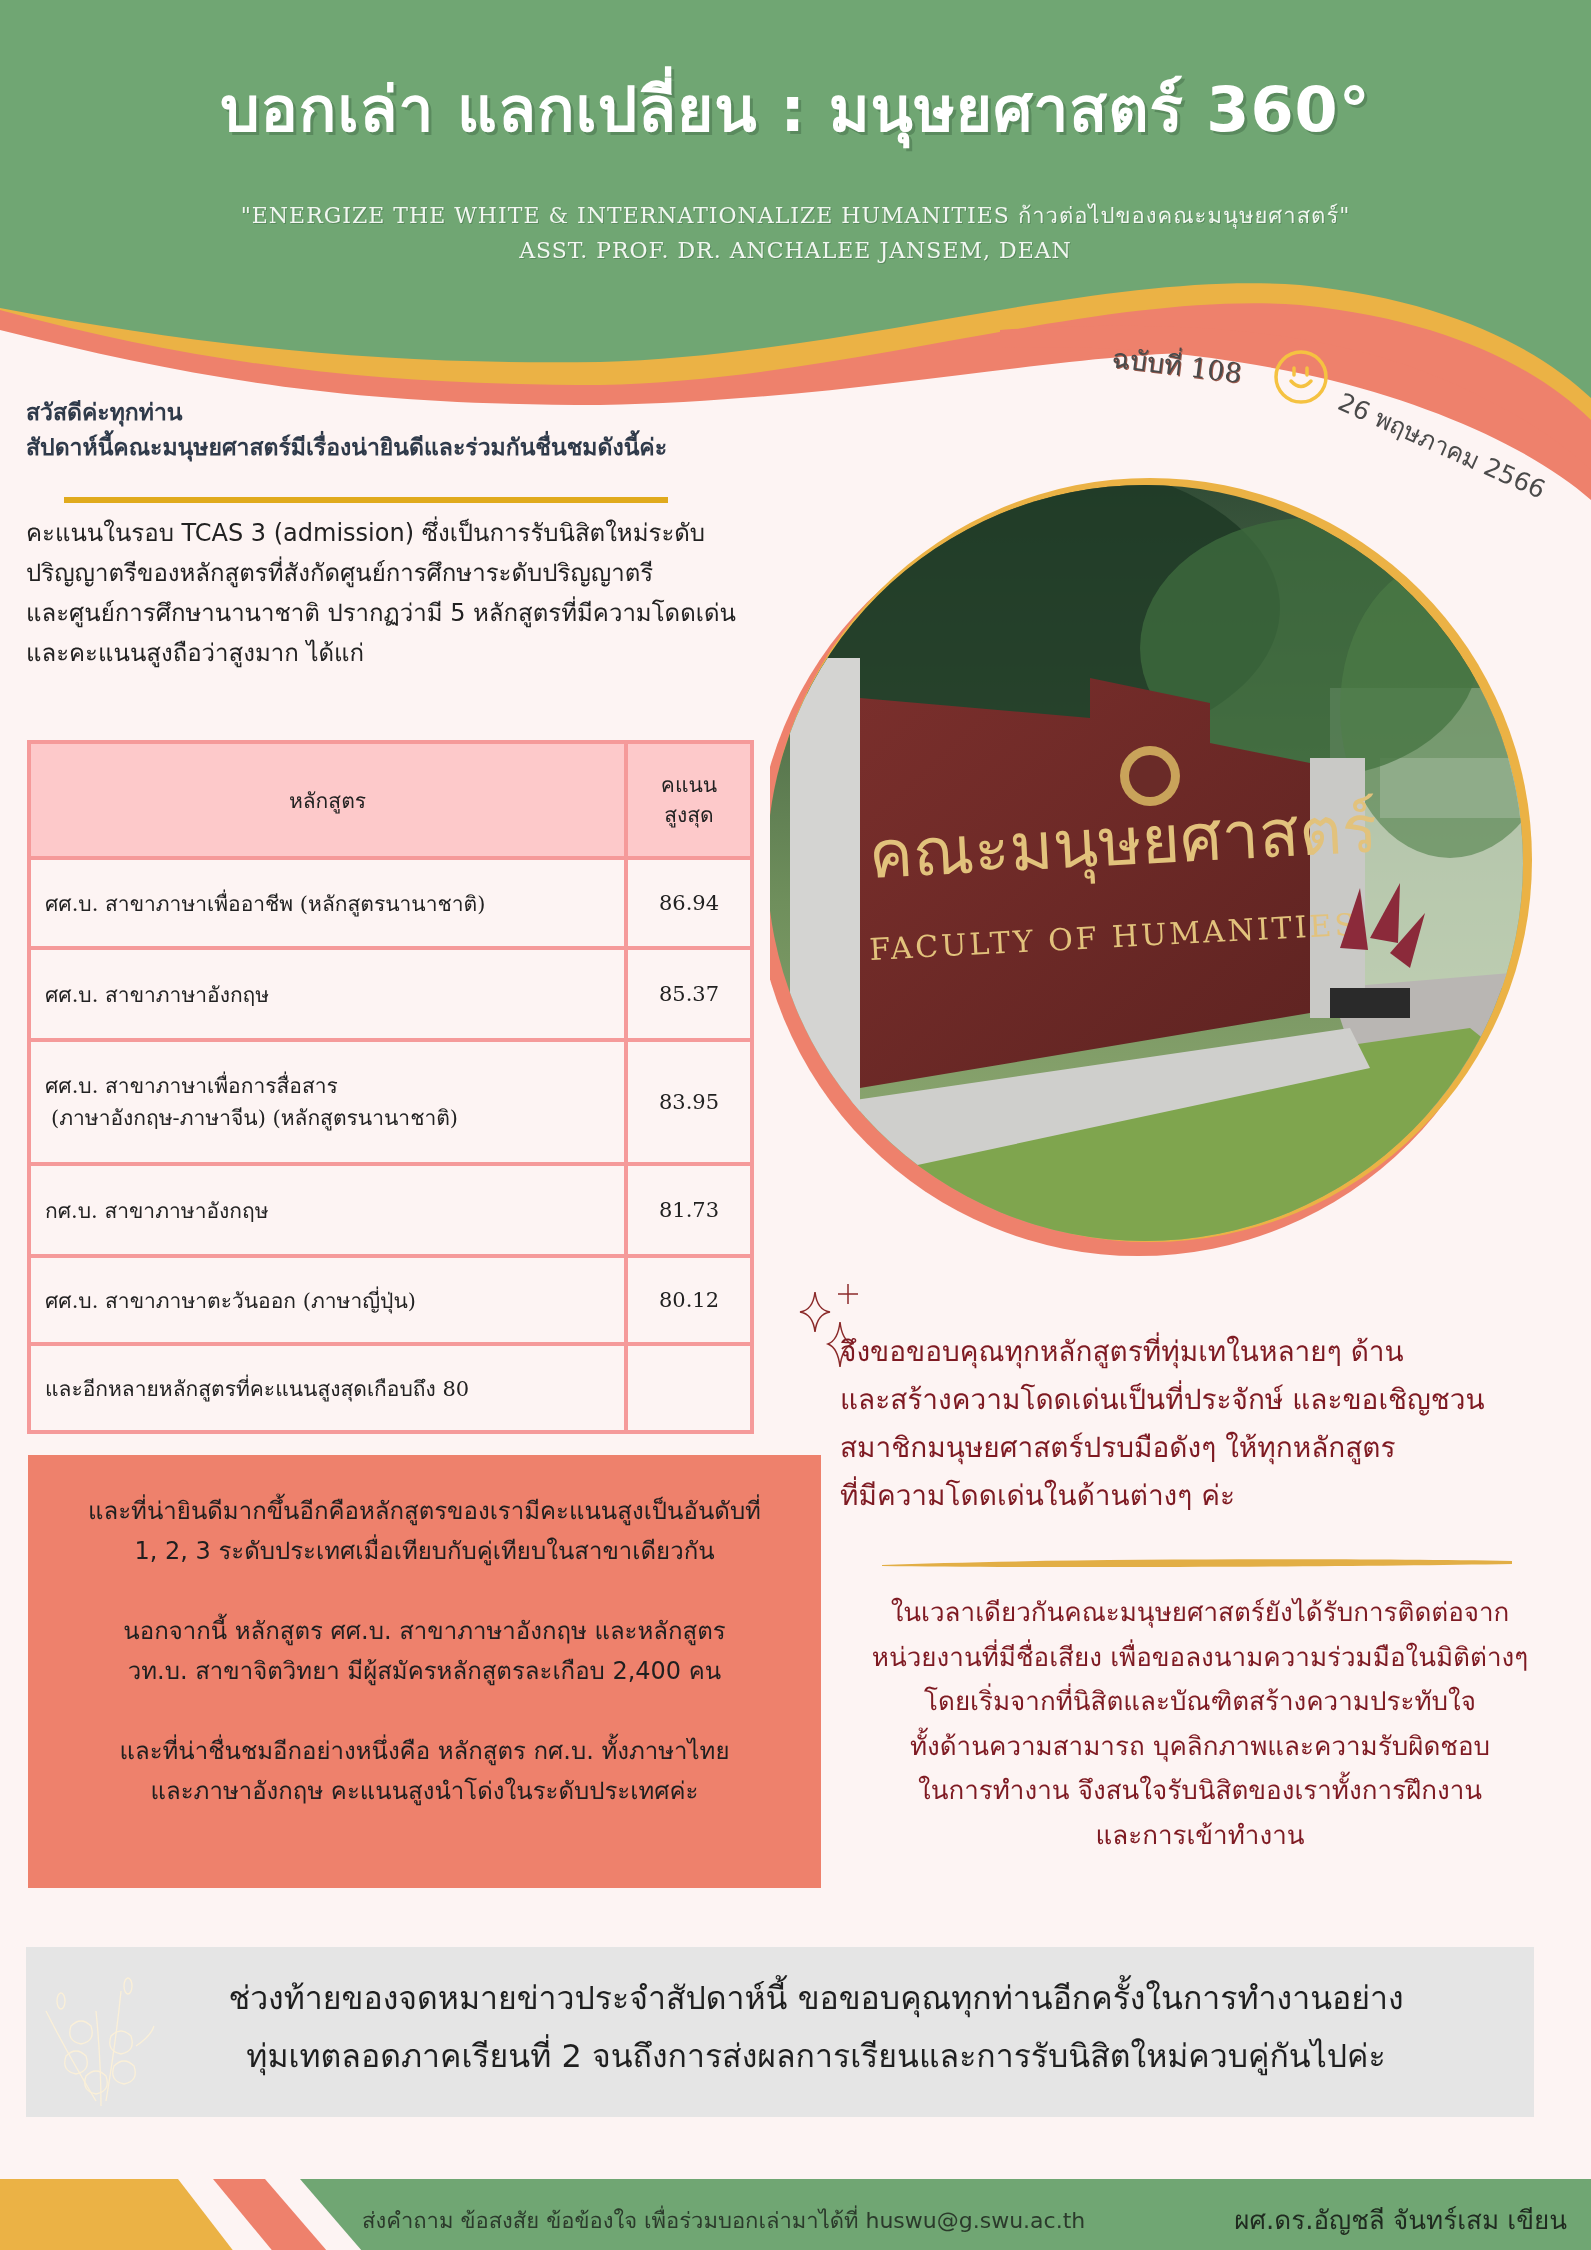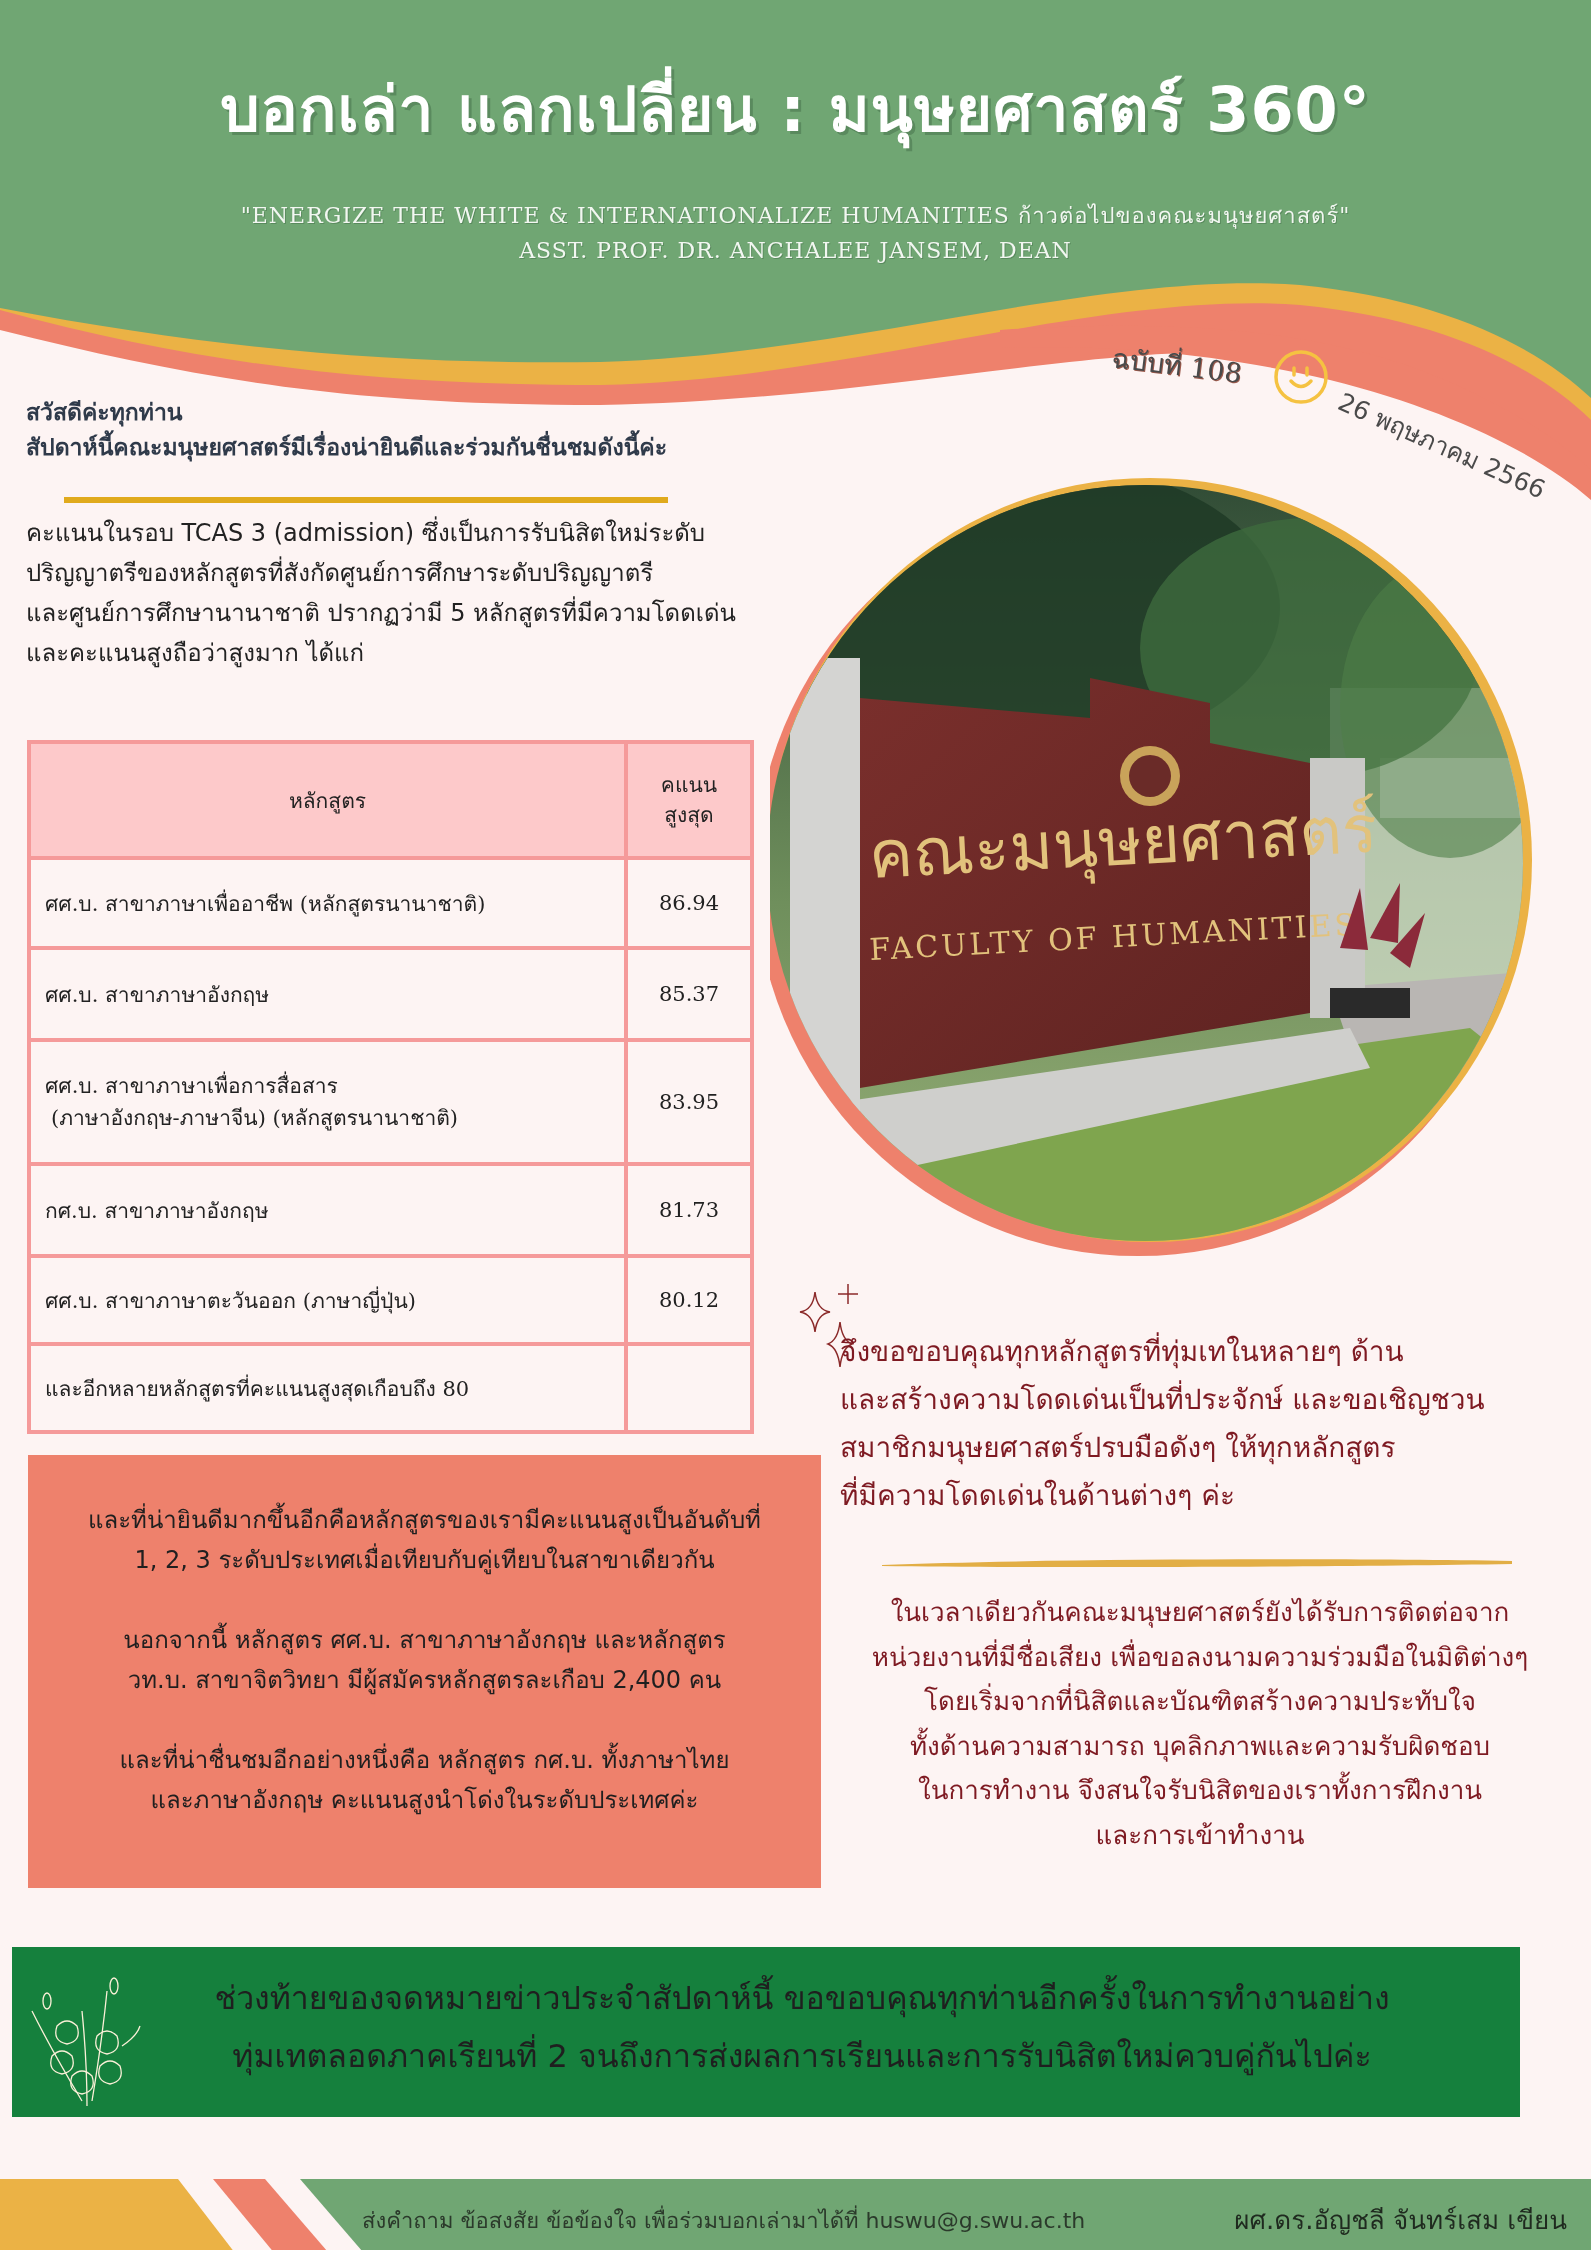--- a/index.html
+++ b/index.html
@@ -70,26 +70,26 @@
       font-size: 28px; line-height: 48px; color: #7e1a22;
     }
     .brush { position: absolute; left: 882px; top: 1556px; width: 630px; height: 14px; }
     .cooperation {
       position: absolute; left: 815px; top: 1590px; width: 770px; text-align: center;
       font-size: 26px; line-height: 44.5px; color: #7e1a22;
     }
 
     .coral-box {
       position: absolute; left: 28px; top: 1455px; width: 793px; height: 433px; background: #ee816c;
-      text-align: center; font-size: 24px; line-height: 40px; color: #1f1f1f; padding-top: 45px;
+      text-align: center; font-size: 24px; line-height: 40px; color: #1f1f1f; padding-top: 36px;
     }
     .coral-box p { margin-bottom: 40px; }
 
     .gold-box {
-      position: absolute; left: 12px; top: 1947px; width: 1508px; height: 170px; background: #15803d;
+      position: absolute; left: 26px; top: 1947px; width: 1508px; height: 170px; background: #e5e5e5;
     }
     .gold-box .flowers { position: absolute; left: 0; top: 24px; width: 130px; height: 140px; }
     .gold-box .closing {
       position: absolute; left: 100px; top: 22px; width: 1380px; text-align: center;
       font-size: 32px; line-height: 58px; color: #1f1f1f;
     }
 
     .footer { position: absolute; left: 0; top: 2163px; width: 1591px; height: 87px; margin-top: 16px; }
     .footer svg { position: absolute; left: 0; top: 0; }
     .footer .contact {

